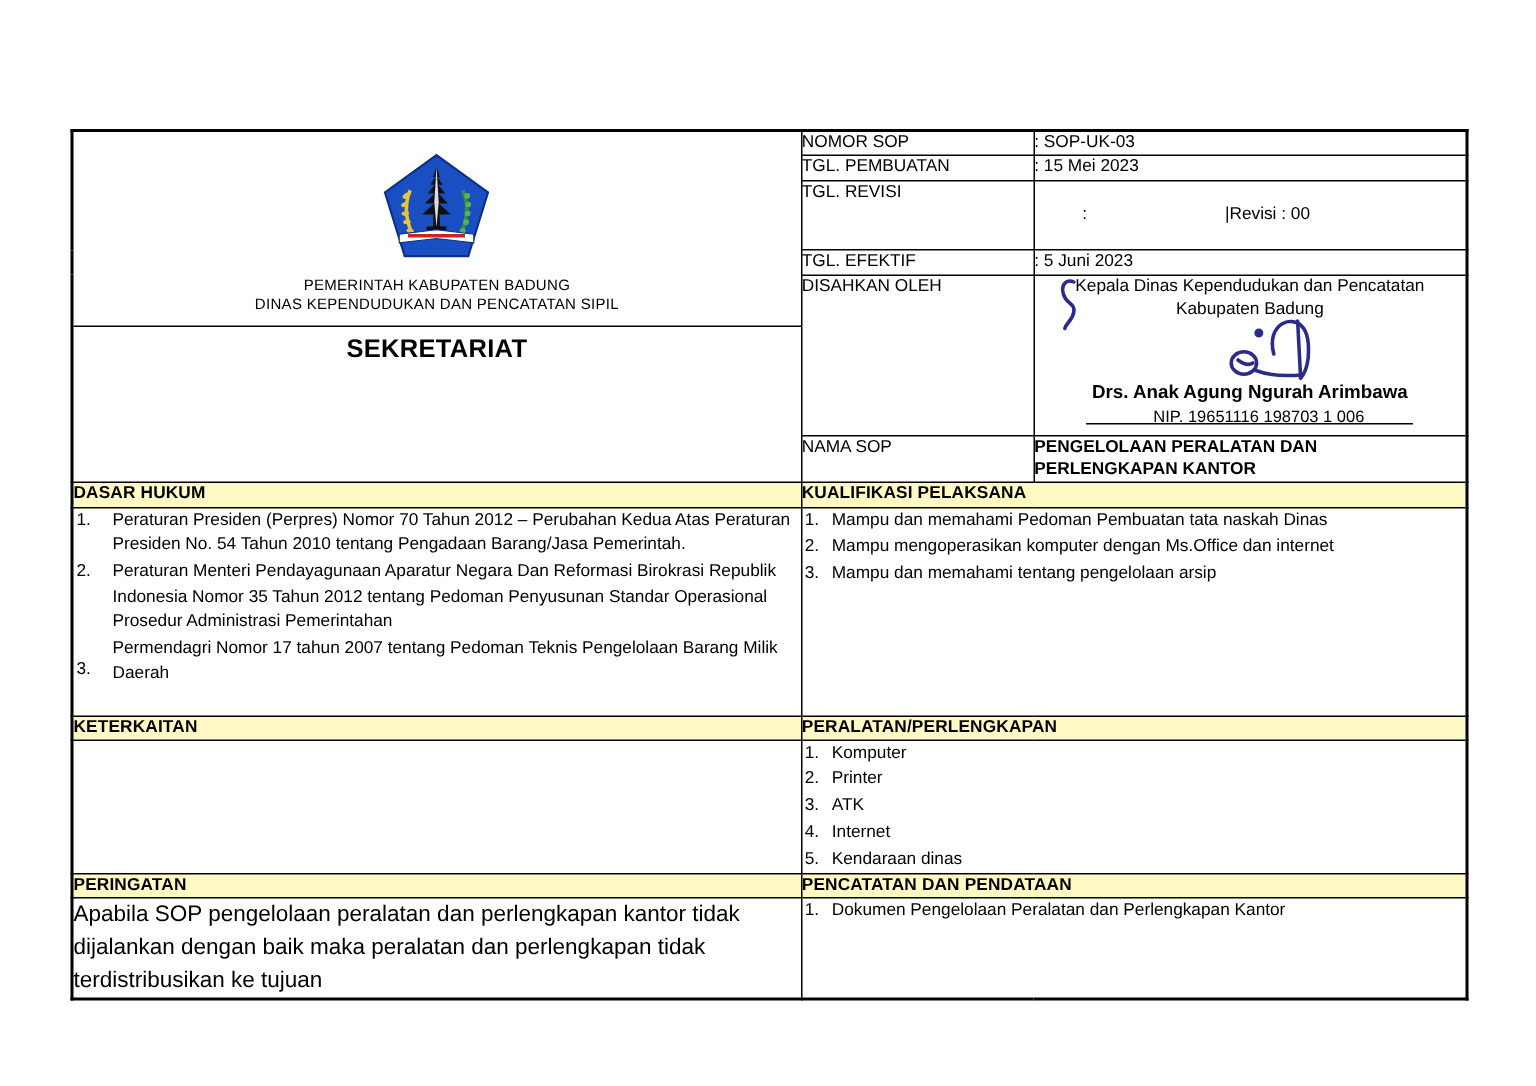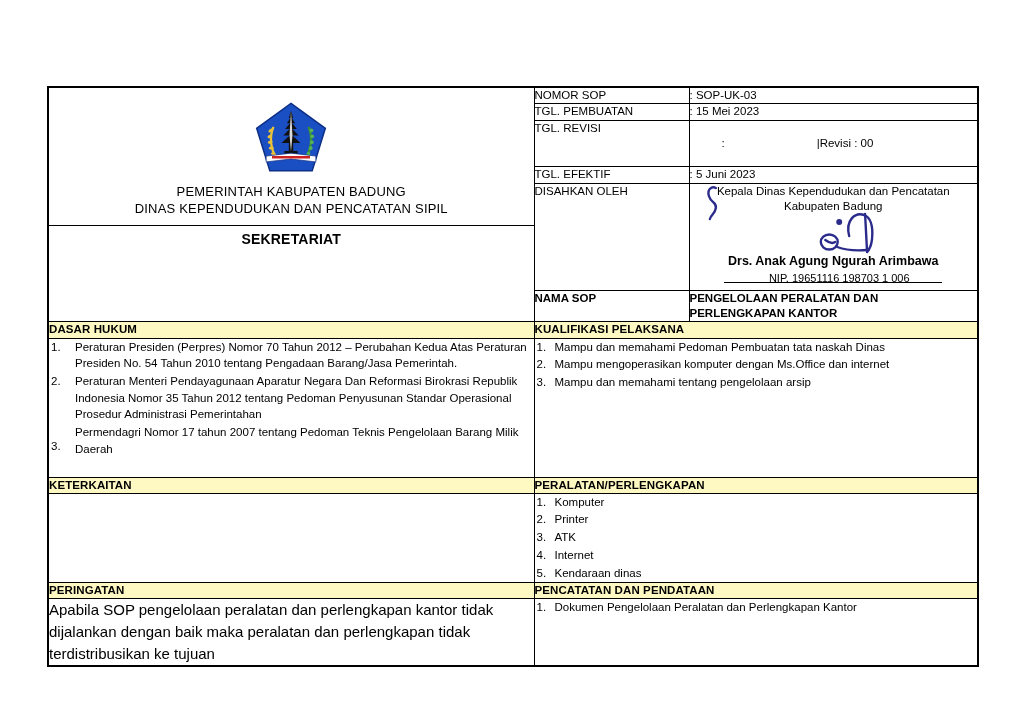--- a/index.html
+++ b/index.html
@@ -55,32 +55,32 @@
   .hdr-left-inner {
     padding: 8px 6px 4px 6px;
   }
   .logo-wrap {
     display: block;
     margin: 6px auto 6px auto;
     width: 74px;
     height: 76px;
   }
   .gov-line {
-    font-size: 13px;
+    font-size: 10px;
     letter-spacing: 0.2px;
     line-height: 1.3;
     white-space: nowrap;
   }
   .sek-divider {
     border-top: 1px solid #000;
     margin: 3px 0 0 0;
     height: 0;
   }
   .sek-line {
-    font-size: 14px;
+    font-size: 17px;
     font-weight: bold;
     letter-spacing: 0.2px;
     padding-top: 4px;
   }
   .hdr-left-spacer {
     height: 62px;
   }
 
   
   .meta-label {
@@ -144,21 +144,20 @@
     left: 12px;
     right: 0;
     bottom: 4px;
     font-size: 11px;
     z-index: 2;
   }
 
   .nama-sop-label {
     padding: 6px 6px 6px 6px;
     font-size: 12.5px;
-    font-weight: bold;
   }
   .nama-sop-value {
     padding: 4px 6px 4px 6px;
     font-size: 12.5px;
     font-weight: bold;
     line-height: 1.35;
   }
 
   
   .band {

